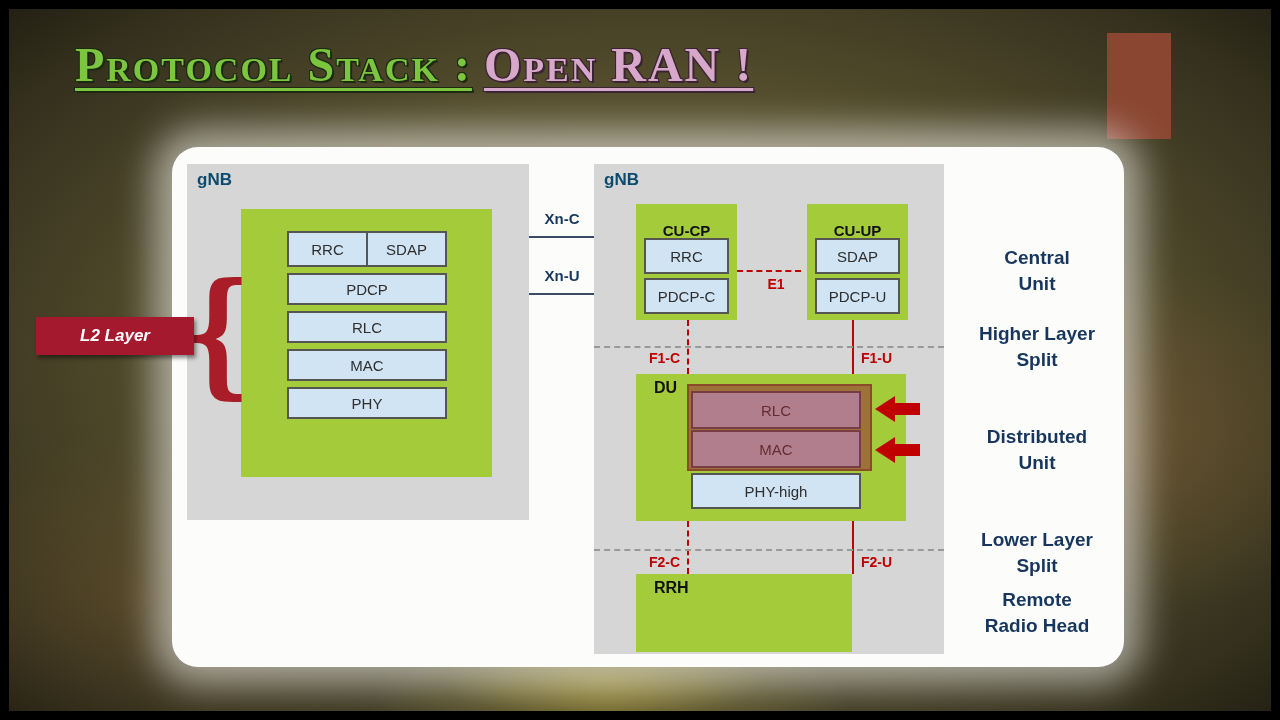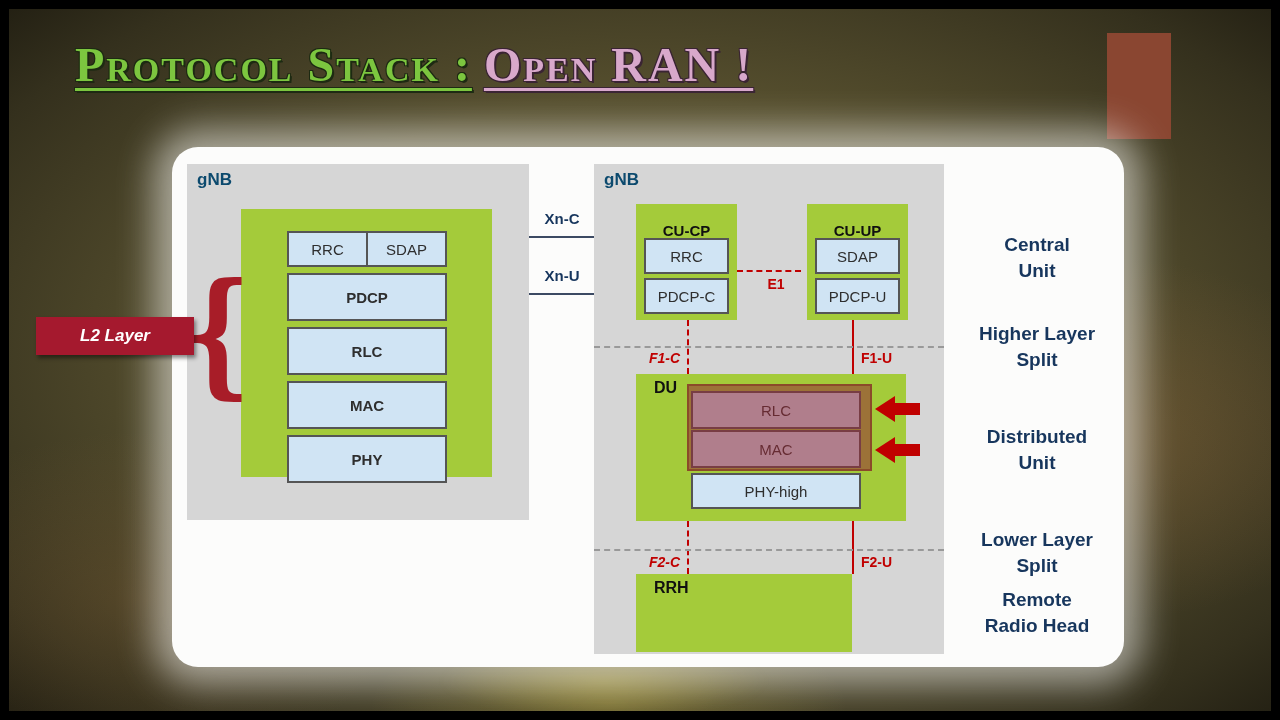--- a/index.html
+++ b/index.html
@@ -36,21 +36,21 @@
   .greenbox{position:absolute;background:#a4cb3a;}
   .cell{background:#d0e4f4;border:2px solid #555;box-sizing:border-box;
     display:flex;align-items:center;justify-content:center;
     font-size:15px;color:#2e2e2e;}
   
   .lgreen{left:54px;top:45px;width:251px;height:268px;}
   .l-stack{position:absolute;left:46px;top:22px;width:160px;display:flex;flex-direction:column;gap:6px;}
   .l-stack .row{display:flex;height:36px;}
   .l-stack .row .cell{flex:1;height:36px;}
   .l-stack .row .cell + .cell{border-left:none;}
-  .l-stack > .cell{height:48px;font-weight:bold;}
+  .l-stack > .cell{height:32px;}
   
   .brace{position:absolute;left:183px;top:250px;width:52px;height:148px;
     display:flex;align-items:center;justify-content:center;color:#a81d28;
     font-family:"DejaVu Serif",serif;font-weight:bold;font-size:135px;line-height:140px;
     transform:scaleX(0.75);}
   .l2-badge{position:absolute;left:27px;top:308px;width:158px;height:38px;background:#a5192e;
     color:#fff;font-weight:bold;font-size:17px;display:flex;align-items:center;justify-content:center;
     box-shadow:2px 3px 4px rgba(0,0,0,0.45);font-style:italic;}
   
   .xn-label{position:absolute;width:66px;text-align:center;font-weight:bold;font-size:15px;color:#17365d;}
@@ -59,21 +59,21 @@
   .cu-box{position:absolute;top:40px;width:101px;height:116px;background:#a4cb3a;}
   .cu-cp{left:42px;} .cu-up{left:213px;}
   .g-title{text-align:center;padding-top:18px;font-weight:bold;font-size:15px;color:#101010;}
   .cu-box .cell{position:absolute;left:8px;width:85px;height:36px;}
   .cu-c1{top:34px;} .cu-c2{top:74px;}
   .hline-dash-red{position:absolute;height:0;border-top:2px dashed #c00000;}
   .vline-dash-red{position:absolute;width:0;border-left:2px dashed #c00000;}
   .vline-solid-red{position:absolute;width:0;border-left:2px solid #c00000;}
   .sep-dash{position:absolute;left:0;width:350px;height:0;border-top:2px dashed #999;}
   .iface{position:absolute;font-weight:bold;font-size:14px;color:#c00000;width:48px;}
-  .iface.right{text-align:right;font-style:italic;}
+  .iface.right{text-align:right;}
   .du-box{position:absolute;left:42px;top:210px;width:270px;height:147px;background:#a4cb3a;}
   .du-box .btitle,.rrh-box .btitle{position:absolute;left:18px;top:5px;font-weight:bold;font-size:16px;color:#101010;}
   .du-box .cell,.rrh-box .cell{position:absolute;left:55px;width:170px;}
   .du-c1{top:17px;height:38px;} .du-c2{top:56px;height:38px;} .du-c3{top:99px;height:36px;}
   .overlay{position:absolute;left:51px;top:10px;width:185px;height:87px;
     background:rgba(150,42,55,0.55);border:2px solid #8b4a2a;box-sizing:border-box;}
   .rrh-box{position:absolute;left:42px;top:410px;width:216px;height:78px;background:#a4cb3a;}
   .rrh-c1{top:23px;height:36px;}
   
   .red-arrow{position:absolute;width:46px;height:26px;}
@@ -161,21 +161,21 @@
     <div class="vline-solid-red" style="left:258px;top:357px;height:53px;"></div>
     <div class="sep-dash" style="top:385px;"></div>
     <div class="iface right" style="left:38px;top:390px;">F2-C</div>
     <div class="iface" style="left:267px;top:390px;">F2-U</div>
 
     <div class="rrh-box">
       <div class="btitle">RRH</div>
     </div>
   </div>
 
-  <div class="side-label" style="top:223px;">Central
+  <div class="side-label" style="top:236px;">Central
 Unit</div>
   <div class="side-label" style="top:312px;">Higher Layer
 Split</div>
   <div class="side-label" style="top:415px;">Distributed
 Unit</div>
   <div class="side-label" style="top:518px;">Lower Layer
 Split</div>
   <div class="side-label" style="top:578px;">Remote
 Radio Head</div>
 

